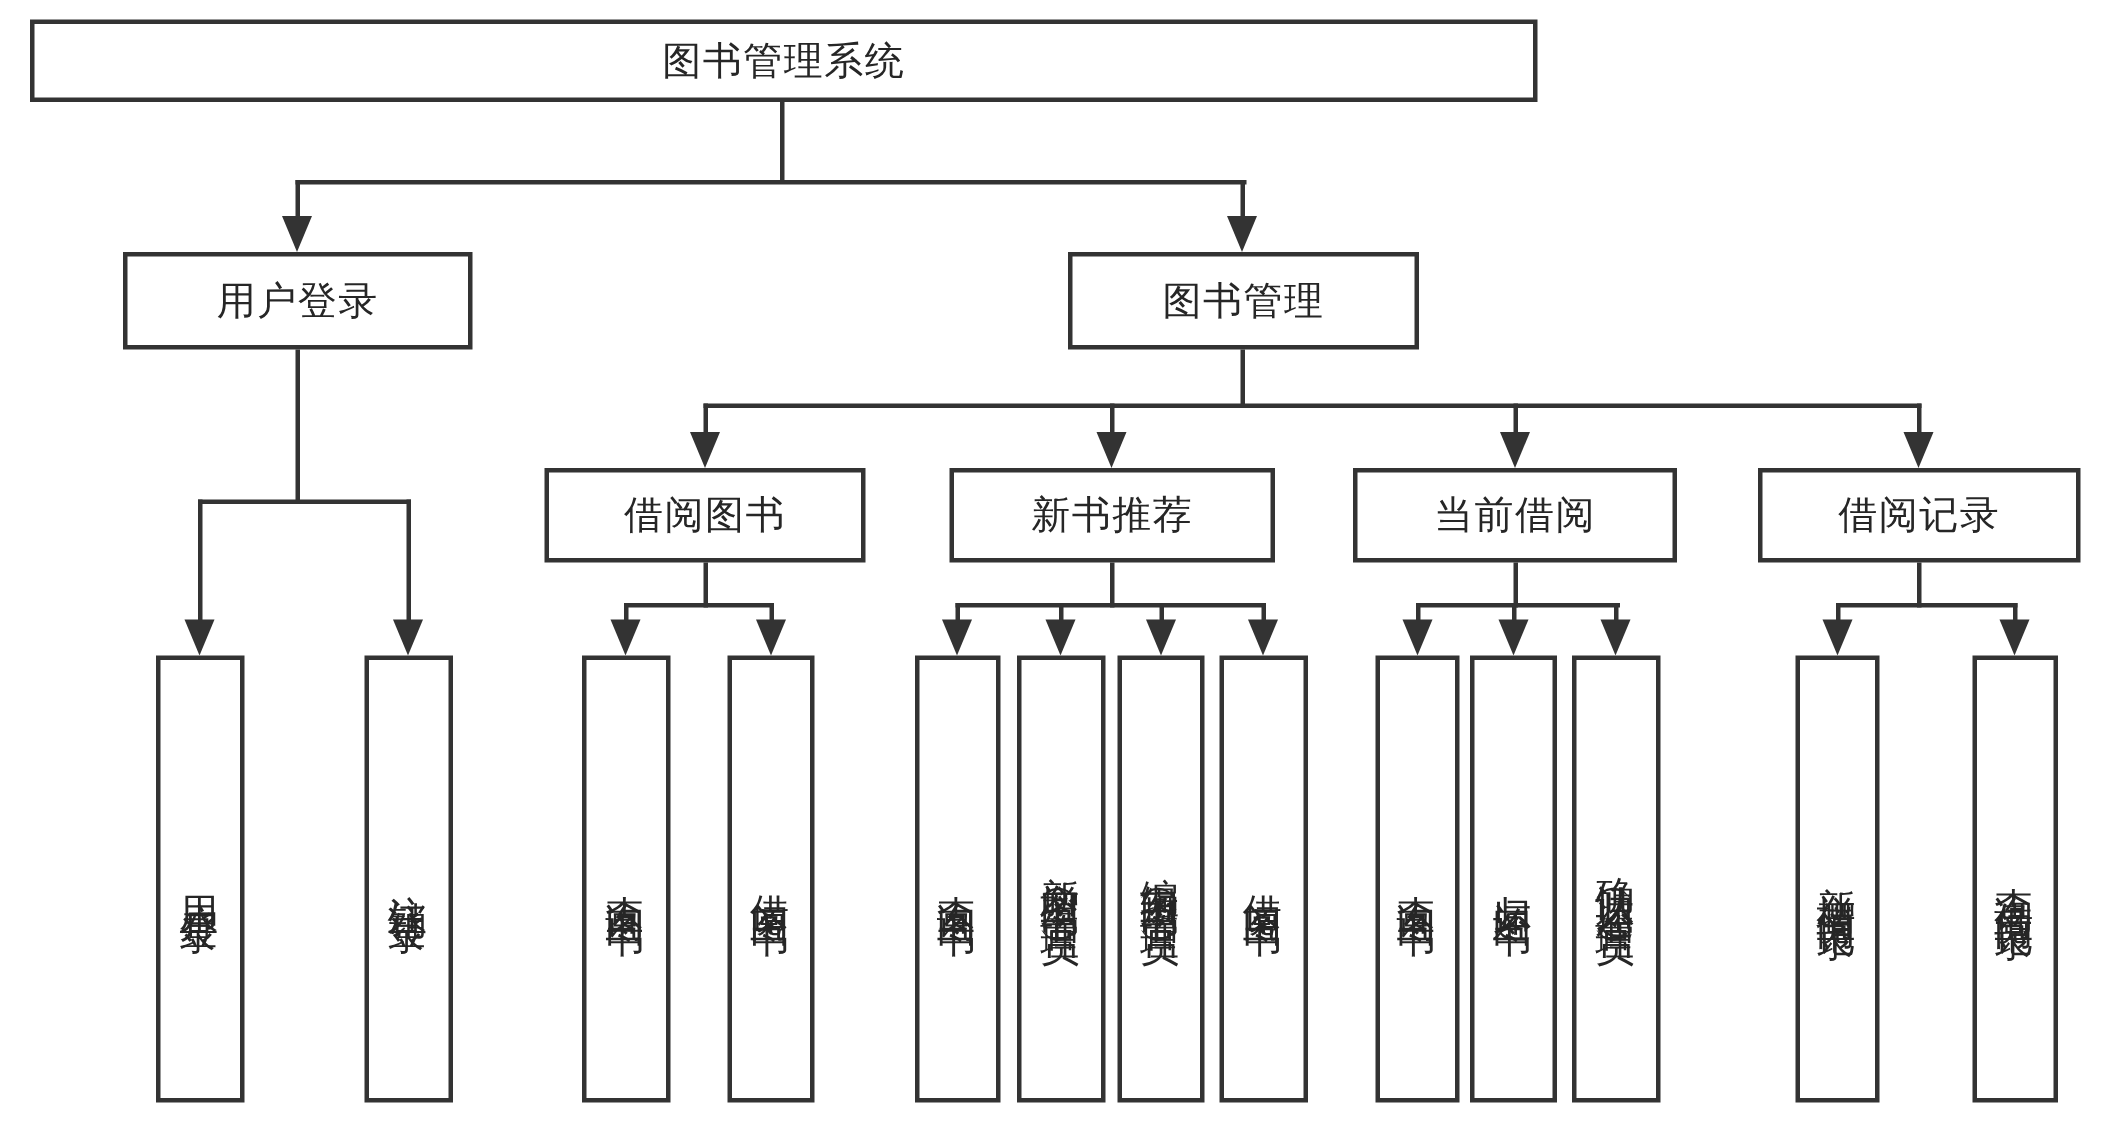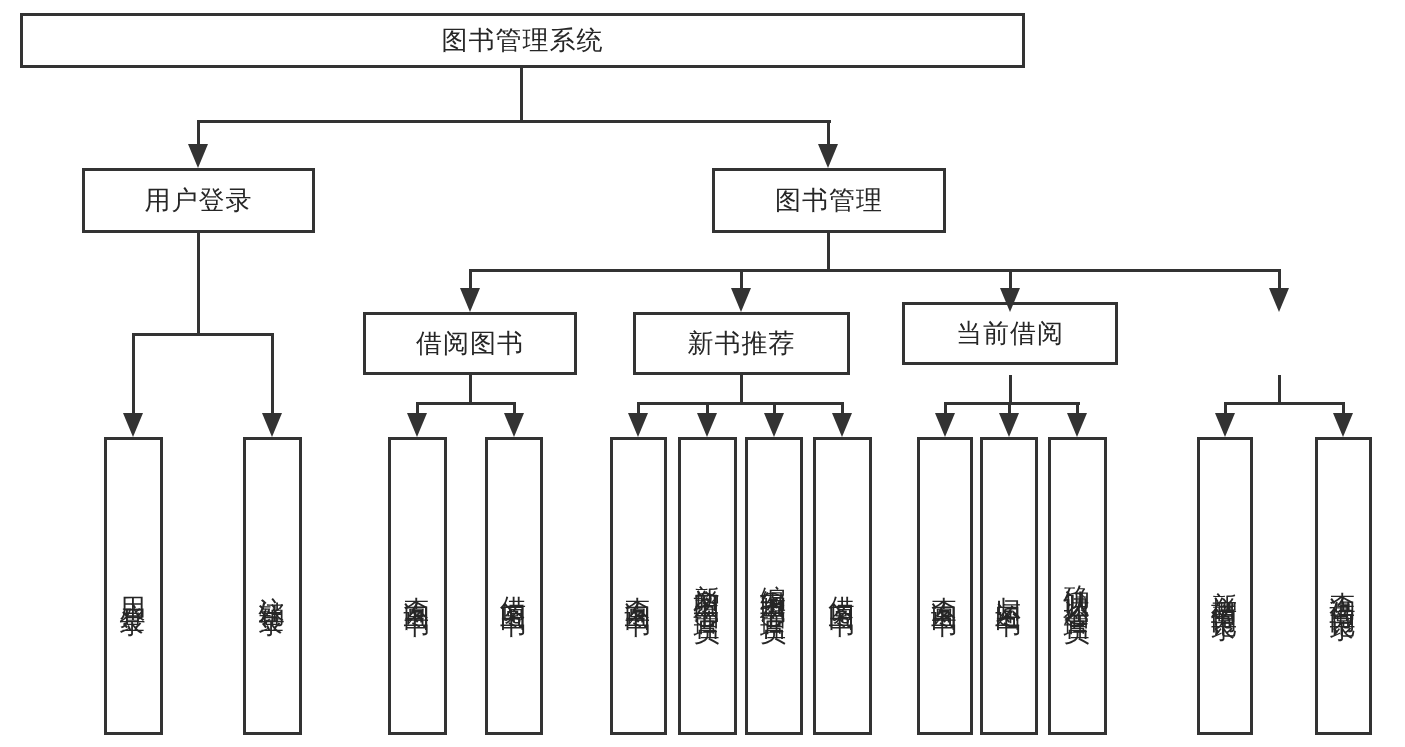--- a/index.html
+++ b/index.html
@@ -41,21 +41,22 @@
 
 <div id="stage">
 
   <div class="box" style="left:20px;top:13px;width:1005px;height:55px;">图书管理系统</div>
 
   <div class="box" style="left:82px;top:168px;width:233px;height:65px;">用户登录</div>
   <div class="box" style="left:712px;top:168px;width:234px;height:65px;">图书管理</div>
 
   <div class="box" style="left:363px;top:312px;width:214px;height:63px;">借阅图书</div>
   <div class="box" style="left:633px;top:312px;width:217px;height:63px;">新书推荐</div>
-  <div class="box" style="left:902px;top:302px;width:216px;height:63px;">当前借阅</div>
+  <div class="box" style="left:902px;top:312px;width:216px;height:63px;">当前借阅</div>
+  <div class="box" style="left:1172px;top:312px;width:215px;height:63px;">借阅记录</div>
 
   <div class="box vbox" style="left:104px;top:437px;width:59px;height:298px;">用户登录</div>
   <div class="box vbox" style="left:243px;top:437px;width:59px;height:298px;">注销登录</div>
 
   <div class="box vbox" style="left:388px;top:437px;width:59px;height:298px;">查询图书</div>
   <div class="box vbox" style="left:485px;top:437px;width:58px;height:298px;">借阅图书</div>
 
   <div class="box vbox" style="left:610px;top:437px;width:57px;height:298px;">查询图书</div>
   <div class="box vbox" style="left:678px;top:437px;width:59px;height:298px;">新增图书（管理员）</div>
   <div class="box vbox" style="left:745px;top:437px;width:58px;height:298px;">编辑图书（管理员）</div>

